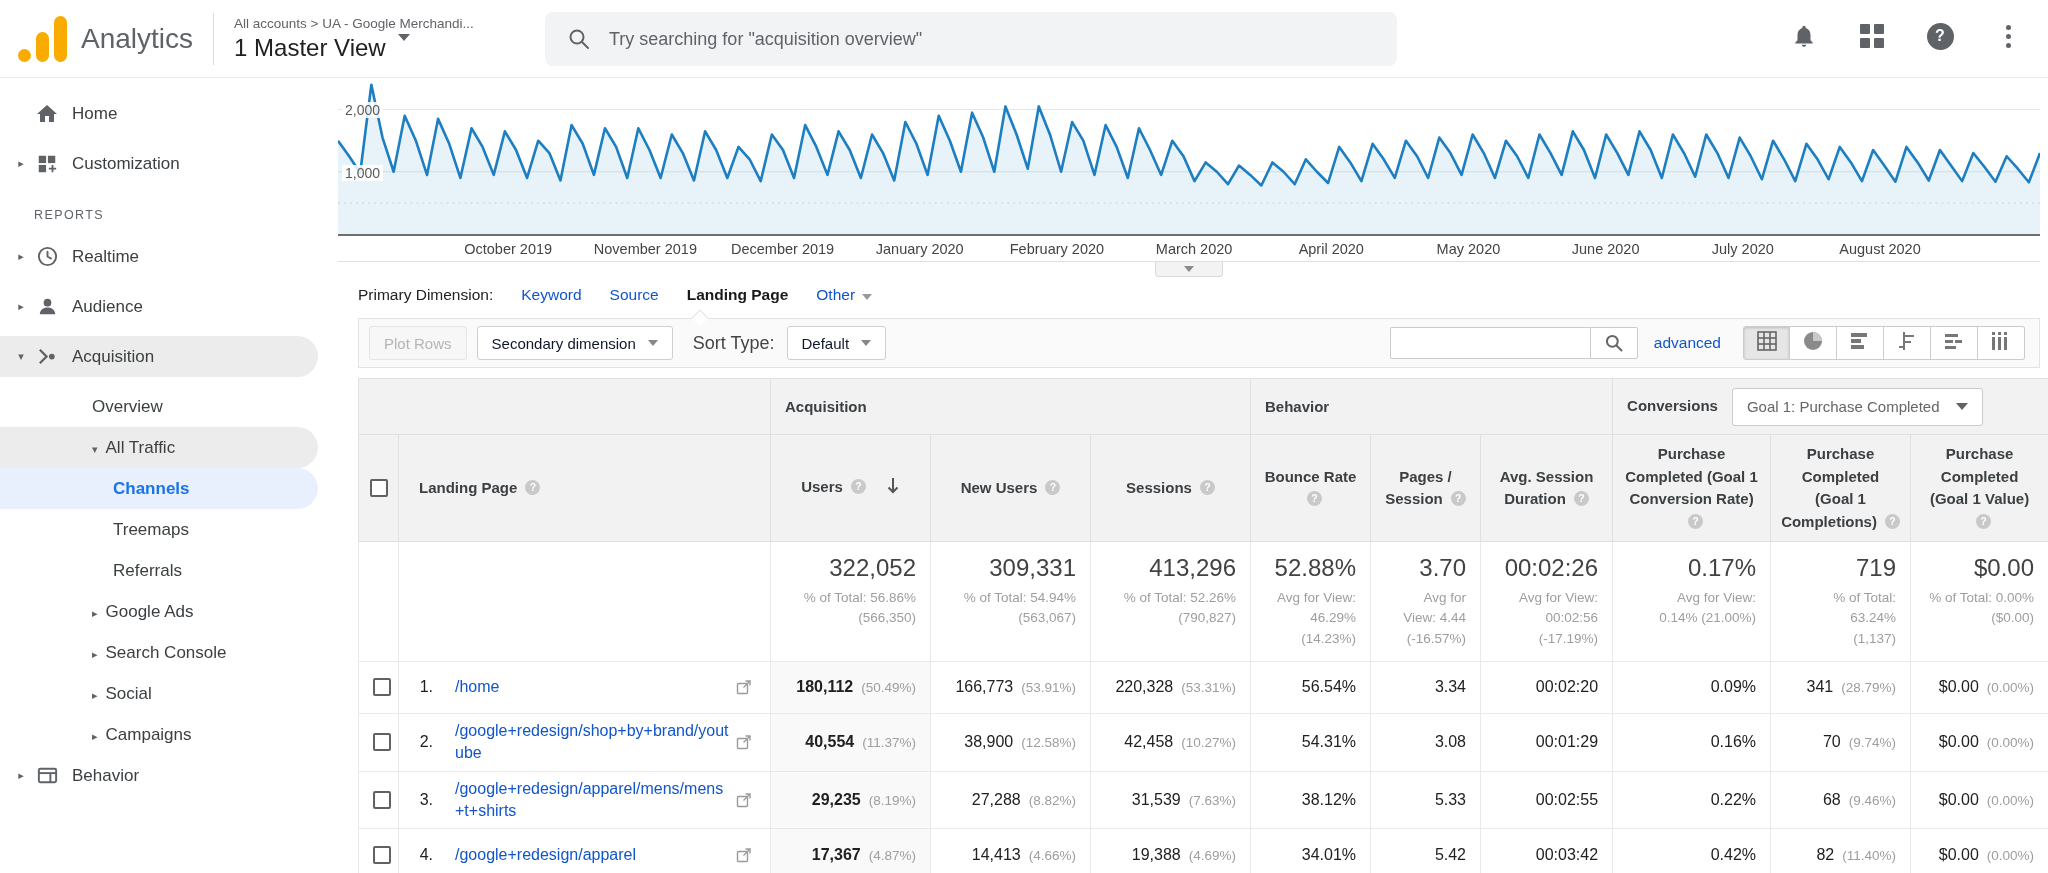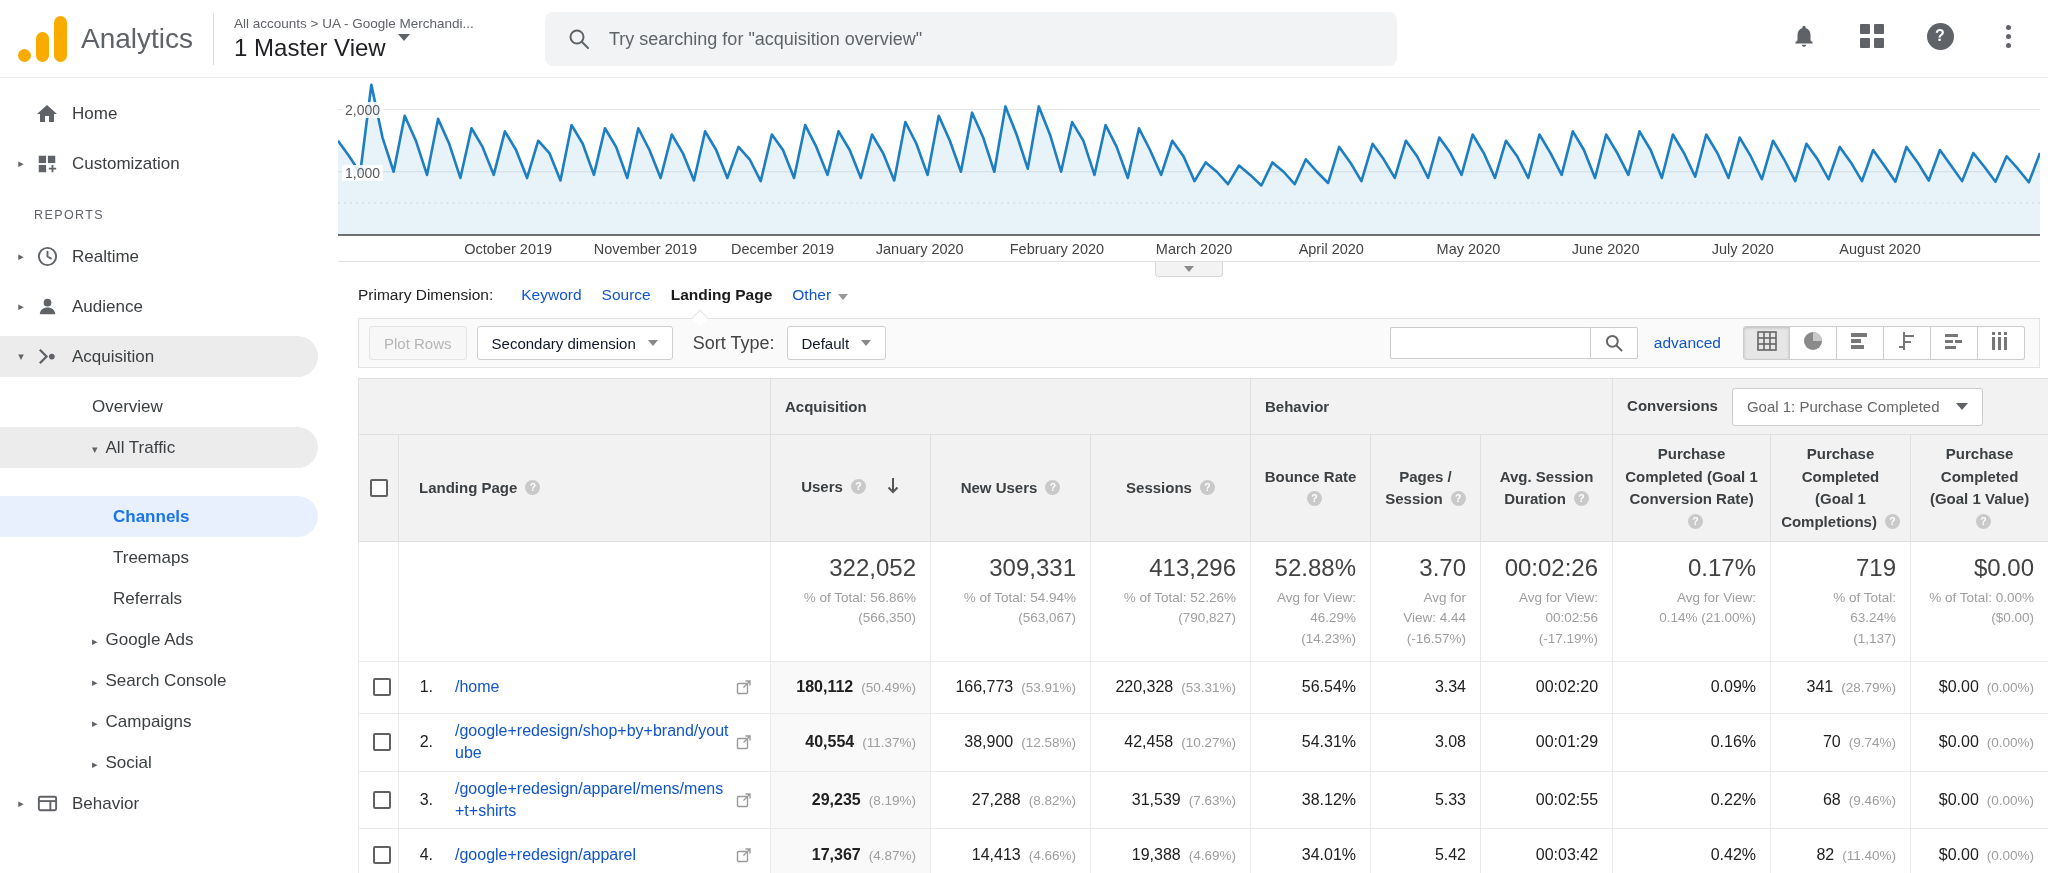--- a/index.html
+++ b/index.html
@@ -38,21 +38,21 @@
   .sidebar { position:absolute; top:79px; left:0; width:330px; height:794px; background:#fff;
     padding-top:14px; overflow:hidden; }
   .side-item { height:41px; display:flex; align-items:center; position:relative; font-size:17px;
     color:#3c4043; cursor:pointer; }
   .side-item.top { margin-bottom:9px; }
   .s-arrow { position:absolute; font-size:11px; color:#5f6368; left:14px; width:14px; text-align:center; } .s-arrow.inline { position:static; margin-right:8px; }
   .s-icon { position:absolute; left:34px; width:26px; display:flex; justify-content:center; }
   .s-label { margin-left:72px; }
   .lv1 .s-label { margin-left:92px; } .lv2 .s-label { margin-left:113px; }
   .pill-gray { background:#ececec; border-radius:0 21px 21px 0; width:318px; }
-  .pill-blue { background:#e8f0fe; border-radius:0 21px 21px 0; width:318px;margin-top:28px; }
+  .pill-blue { background:#e8f0fe; border-radius:0 21px 21px 0; width:318px; }
   .pill-blue .s-label { color:#1a73e8; font-weight:bold; }
   .section-label { font-size:12.5px; color:#5f6368; letter-spacing:1.4px; margin:24px 0 14px 34px; }
 
   
   .main { position:absolute; left:330px; top:66px; width:1718px; height:799px; background:#fff; }
 
   
   .chart-card { position:relative; margin:0 8px; }
   .plot { position:relative; height:170px; border-bottom:2px solid #6f6f6f; }
   .plot svg { position:absolute; inset:0; width:100%; height:100%; }
@@ -253,24 +253,24 @@
     <div class="side-item lv2">
       <span class="s-label">Referrals</span>
     </div>
     <div class="side-item lv1">
       <span class="s-label"><span class="s-arrow inline">▸</span>Google Ads</span>
     </div>
     <div class="side-item lv1">
       <span class="s-label"><span class="s-arrow inline">▸</span>Search Console</span>
     </div>
     <div class="side-item lv1">
+      <span class="s-label"><span class="s-arrow inline">▸</span>Social</span>
+    </div>
+    <div class="side-item lv1">
       <span class="s-label"><span class="s-arrow inline">▸</span>Campaigns</span>
-    </div>
-    <div class="side-item lv1">
-      <span class="s-label"><span class="s-arrow inline">▸</span>Social</span>
     </div>
     <div class="side-item top">
       <span class="s-arrow">▸</span>
       <span class="s-icon">
         <svg width="23" height="23" viewBox="0 0 24 24" fill="none" stroke="#5f6368" stroke-width="2">
           <rect x="3" y="5" width="18" height="14" rx="1.5"></rect>
           <line x1="3" y1="9.5" x2="21" y2="9.5"></line>
           <line x1="15" y1="9.5" x2="15" y2="19"></line>
         </svg>
       </span>
@@ -307,21 +307,21 @@
         <div class="month-label" style="left: 58.36%;">April 2020</div>
         <div class="month-label" style="left: 66.42%;">May 2020</div>
         <div class="month-label" style="left: 74.48%;">June 2020</div>
         <div class="month-label" style="left: 82.54%;">July 2020</div>
         <div class="month-label" style="left: 90.6%;">August 2020</div>
       </div>
   </div>
 
   <div class="dim-row">
     <span class="dim-label">Primary Dimension:</span>
-    <span id="dimopts" style="display:flex;gap:20px;align-items:flex-end;">
+    <span id="dimopts" style="display:flex;gap:28px;align-items:flex-end;">
         <span class="dim-link">Keyword</span>
         <span class="dim-link">Source</span>
         <span class="dim-selected">Landing Page</span>
         <span class="dim-link">Other<span class="dim-caret"></span></span>
       </span>
   </div>
 
   <div class="toolbar">
     <div class="notch"></div>
     <button class="btn disabled mr10">Plot Rows</button>

